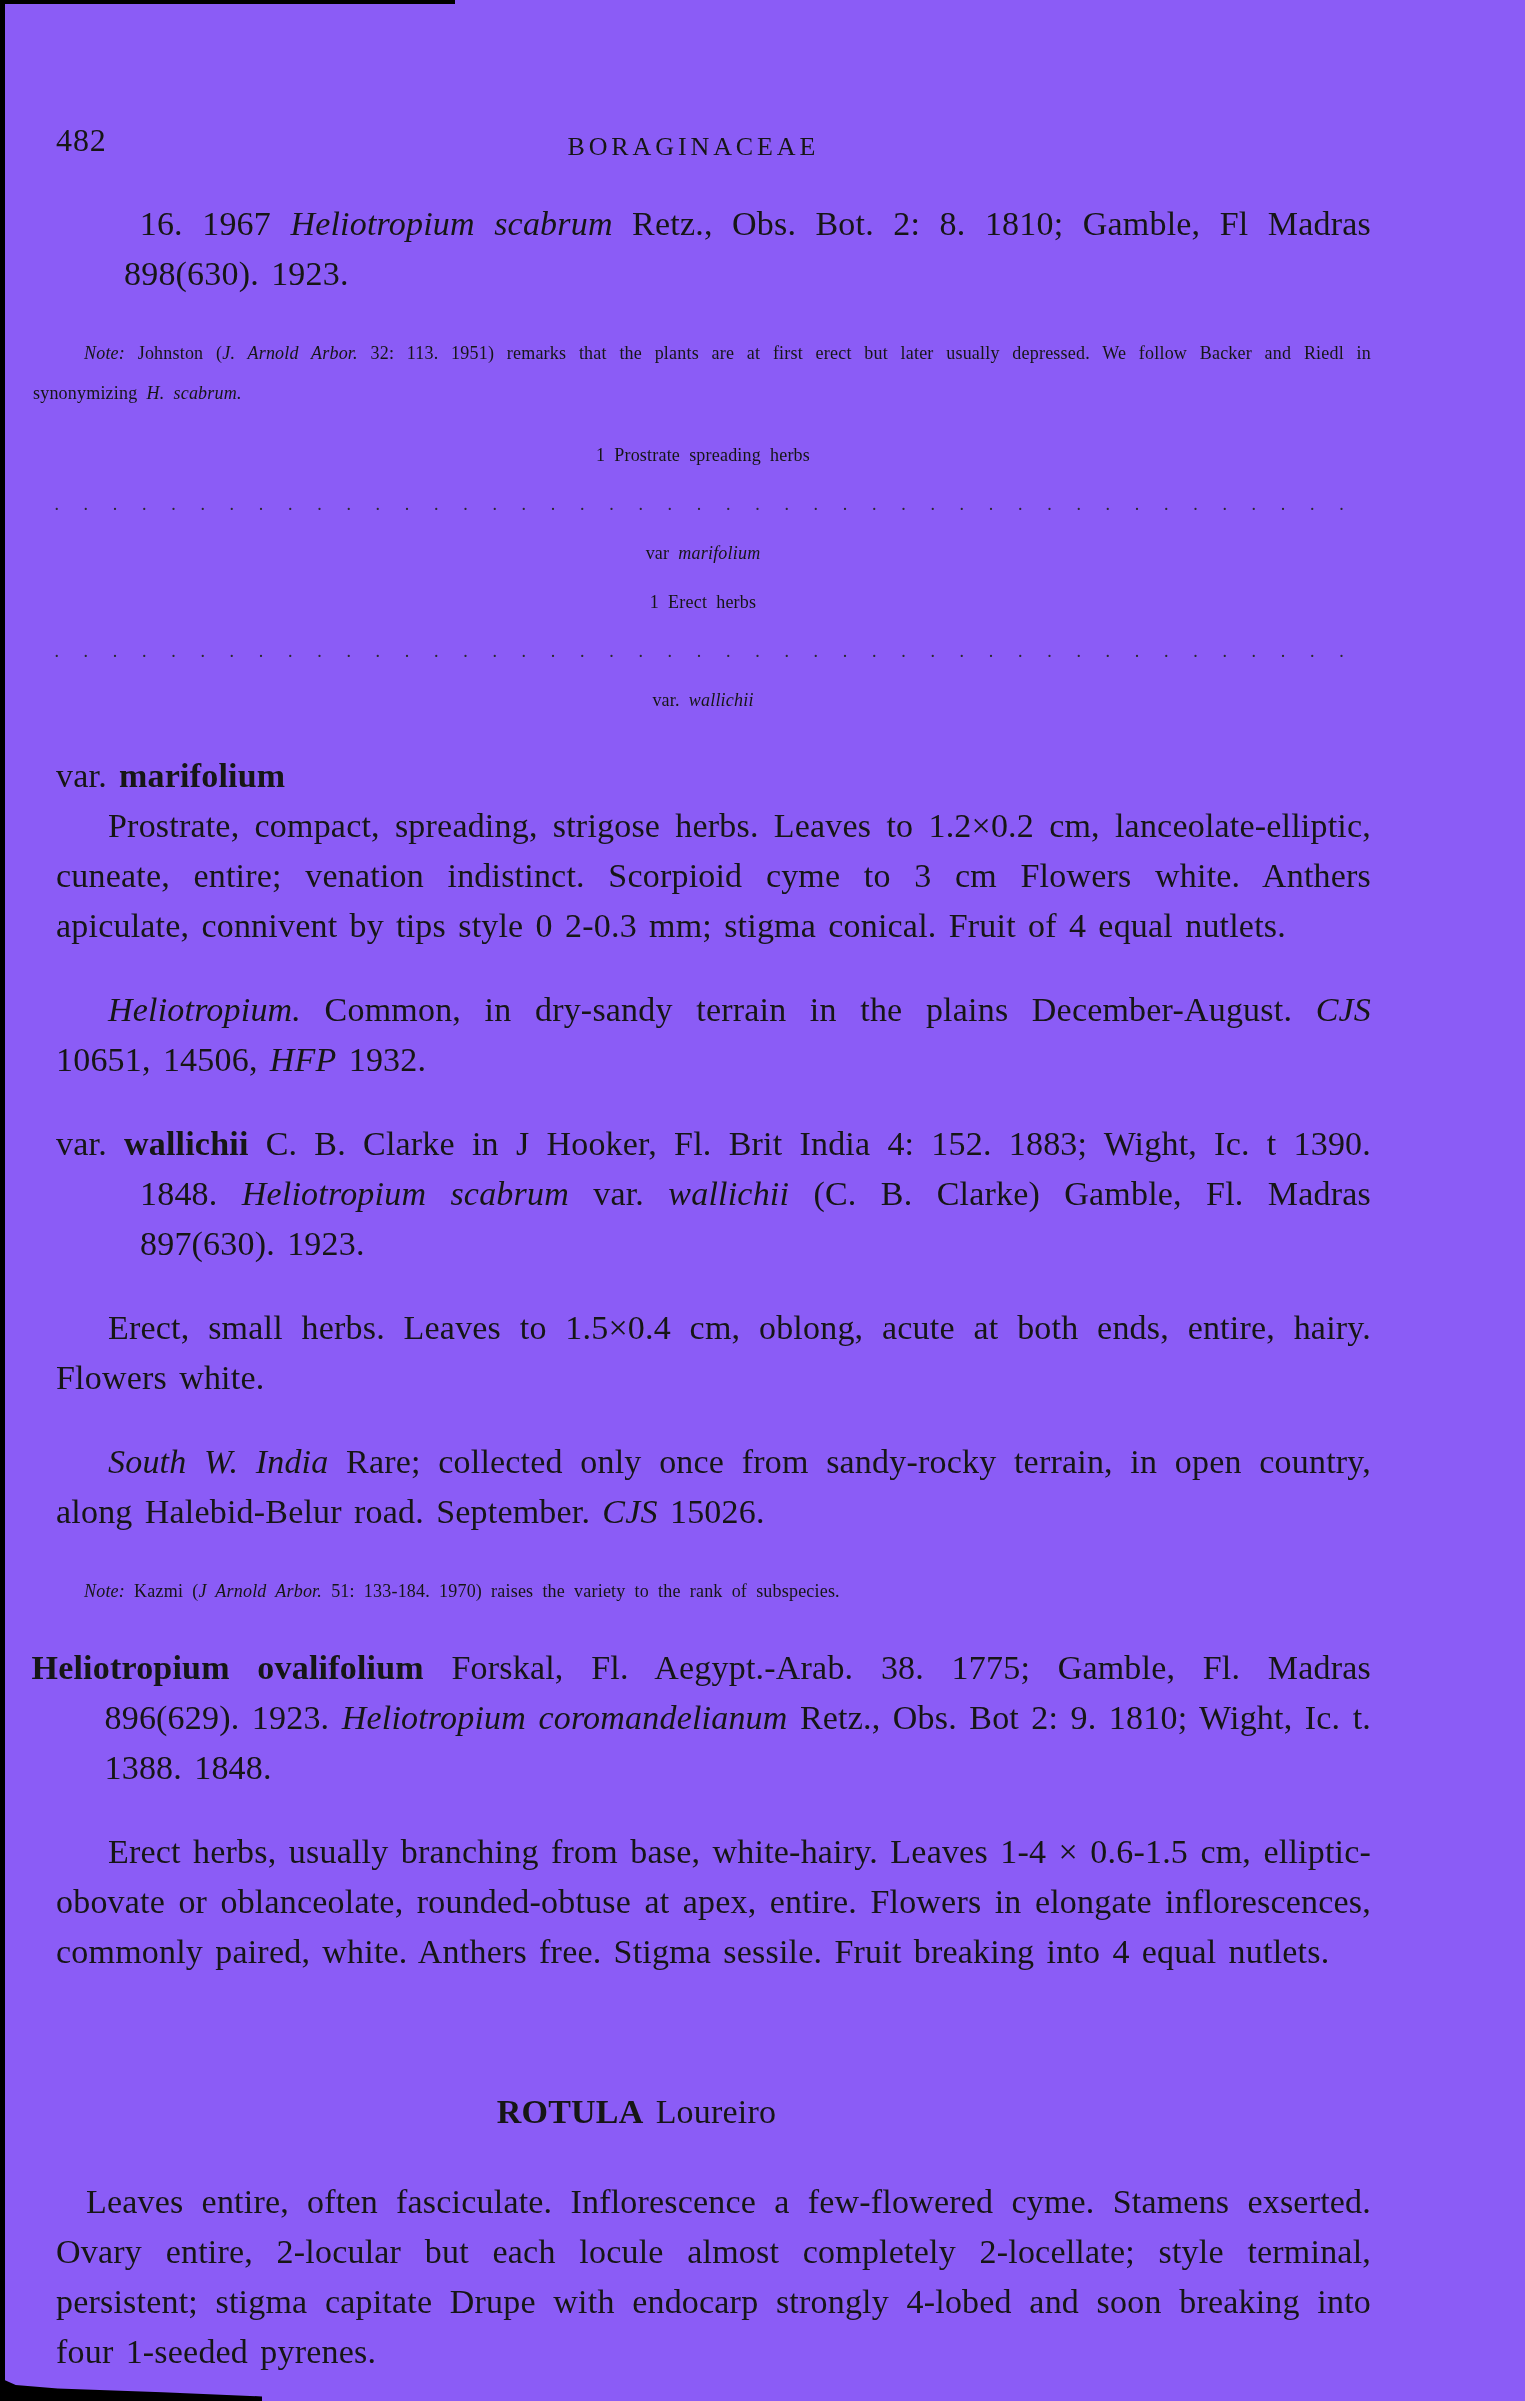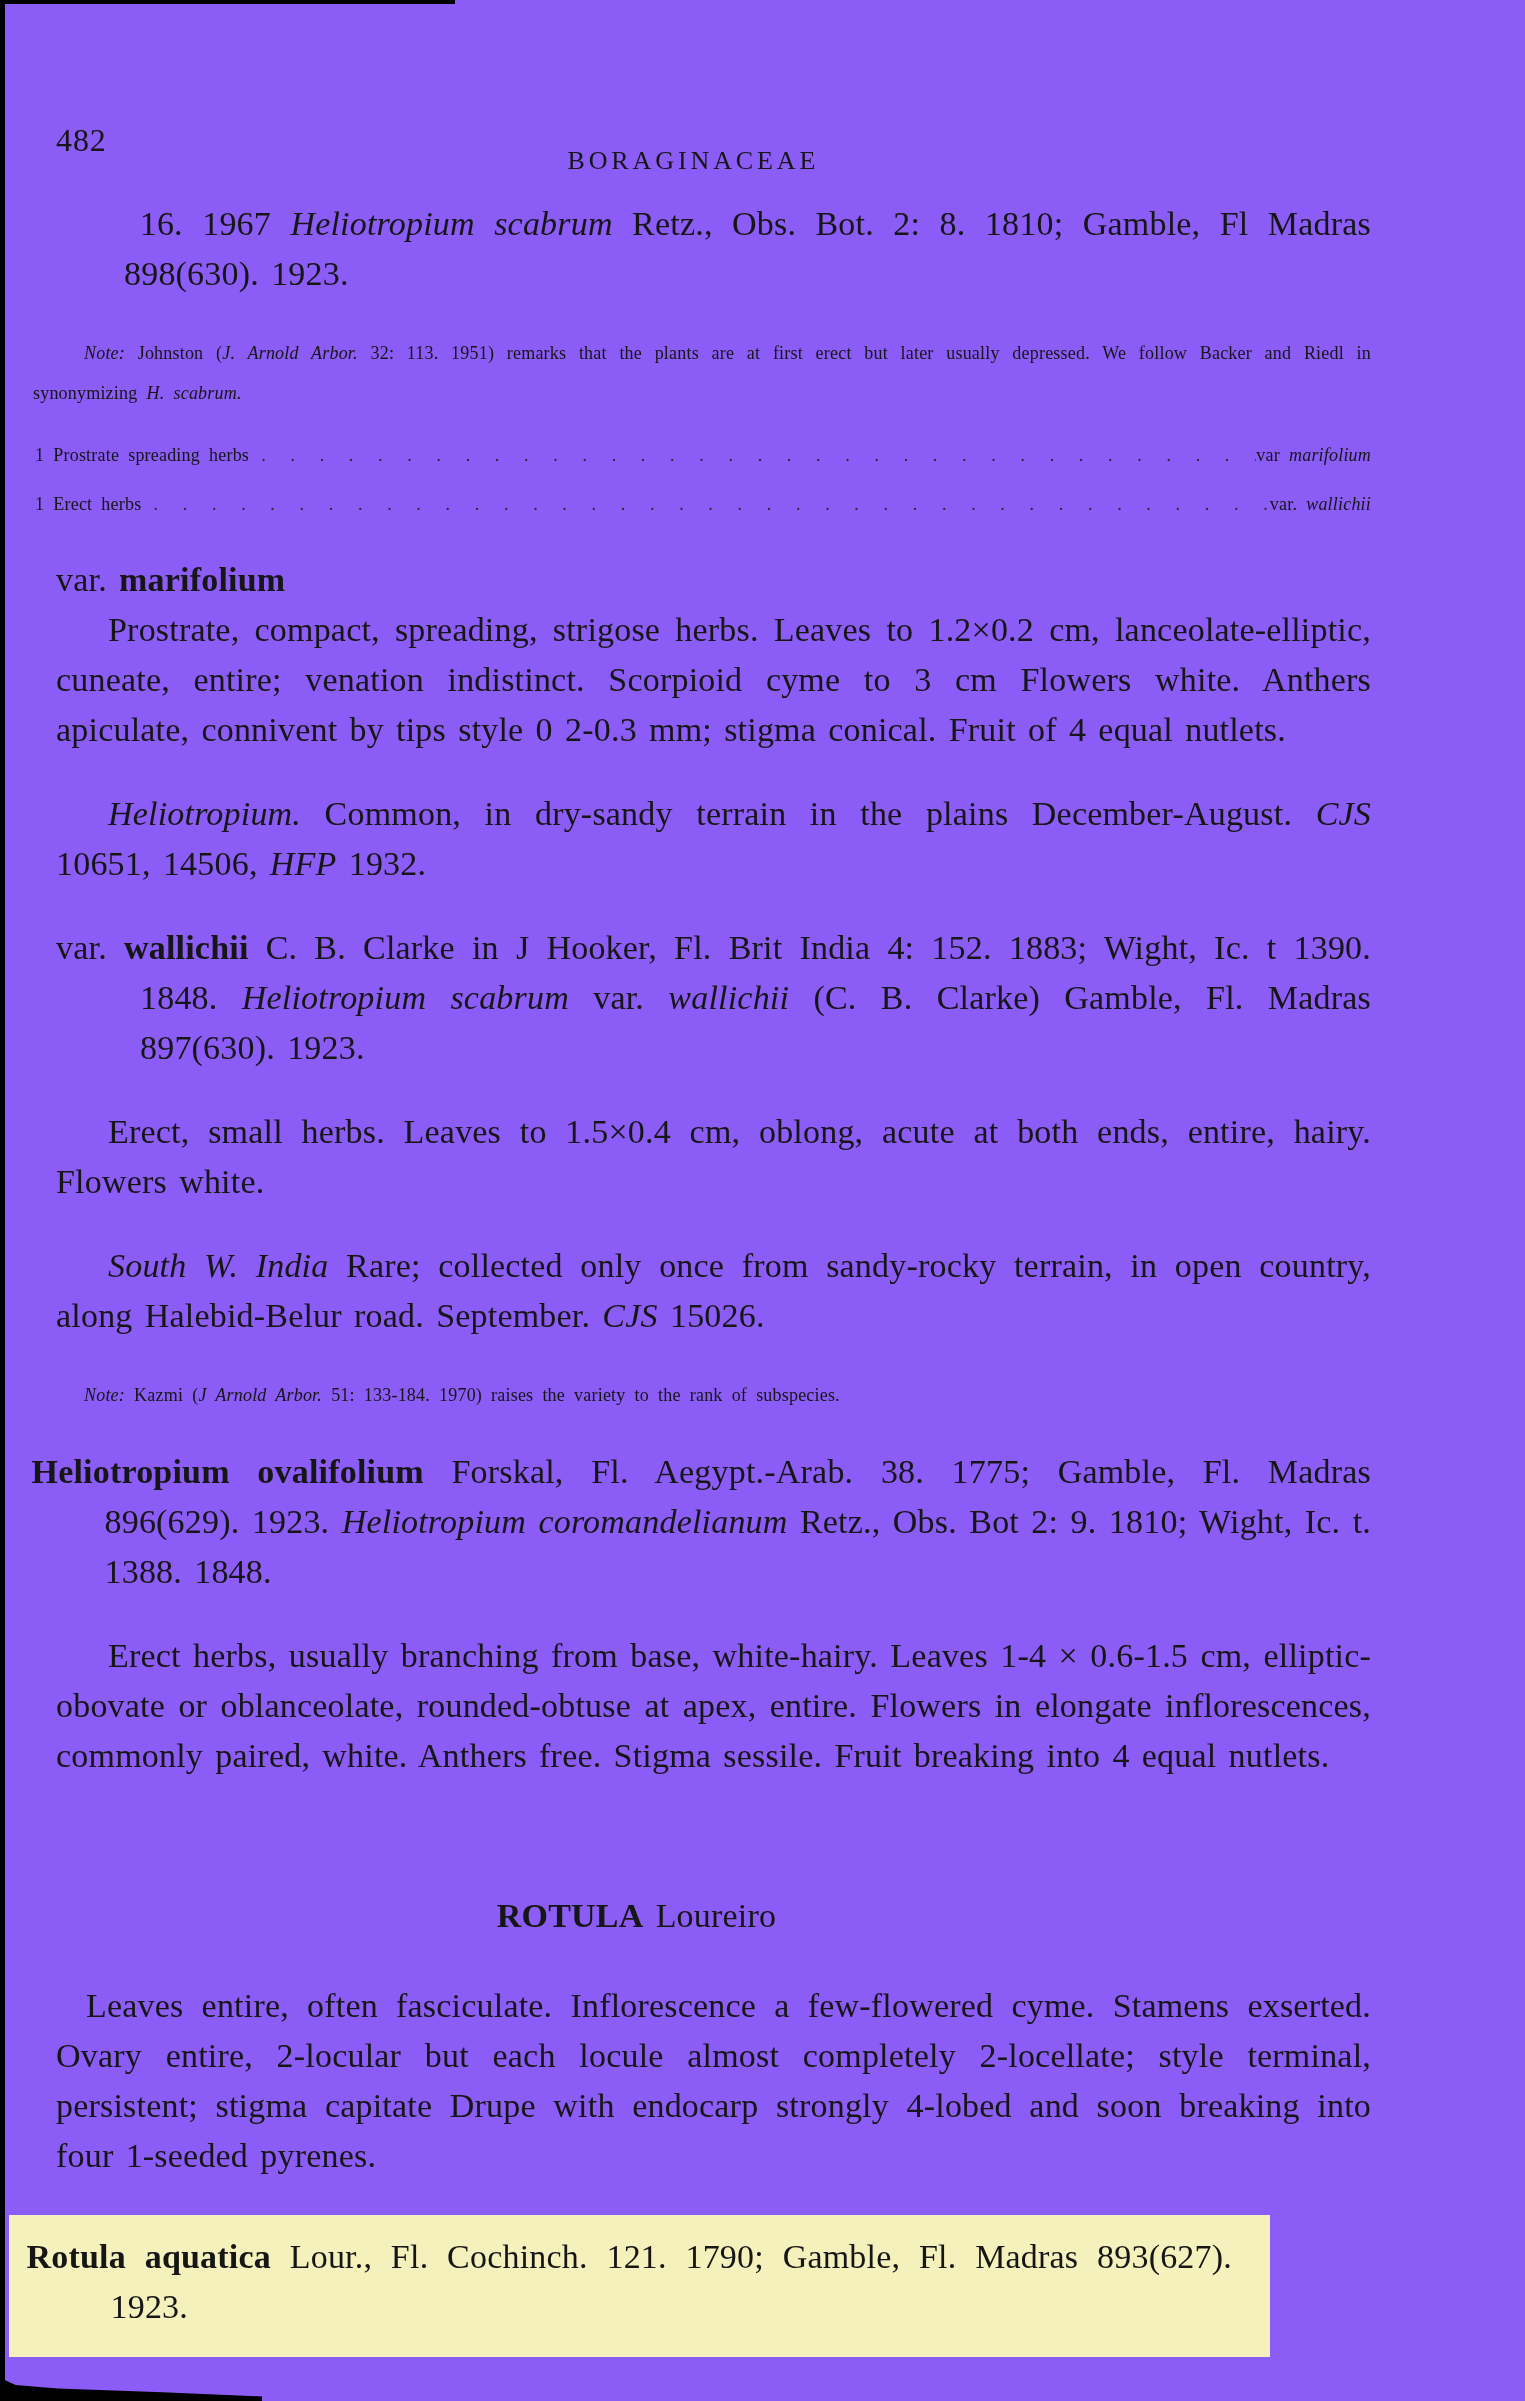--- a/index.html
+++ b/index.html
@@ -24,35 +24,35 @@
   }
   .para { text-align:justify; }
 
   .run-i { font-style:italic; }
   .run-b { font-weight:bold; }
 
   
   #header-row { margin-top:115px; height:40px; position:relative; }
   #page-number { font-size:32px; letter-spacing:0.9px; }
   #running-header {
-    position:absolute; left:50%; top:21px;
+    position:absolute; left:50%; top:7px;
     transform:translateX(-58%);
     font-size:26px; letter-spacing:3.9px;
   }
 
   
   #entry16 { margin-top:44px; padding-left:68px; text-indent:15.7px; }
 
   
   .note-block { margin-left:-23px; text-indent:51px; }
   #note1 { margin-top:5.2px; }
 
   
   #keys { margin-top:12.2px; margin-left:-21px; }
-  .key-row { display:flex; align-items:center; line-height:49px; }
+  .key-row { display:flex; align-items:center; line-height:49px;flex-direction:column; }
   .key-left, .key-right { white-space:nowrap; }
   .key-leader {
     flex:1 1 auto; overflow:hidden; white-space:nowrap;
     padding:0 12.2px; letter-spacing:7.9px; color:#2a2a2a;
   }
 
   #h-marifolium { margin-top:26px; }
   #p-marifolium { text-indent:52px; }
   #p-indomalaysia { text-indent:52px; }
 

